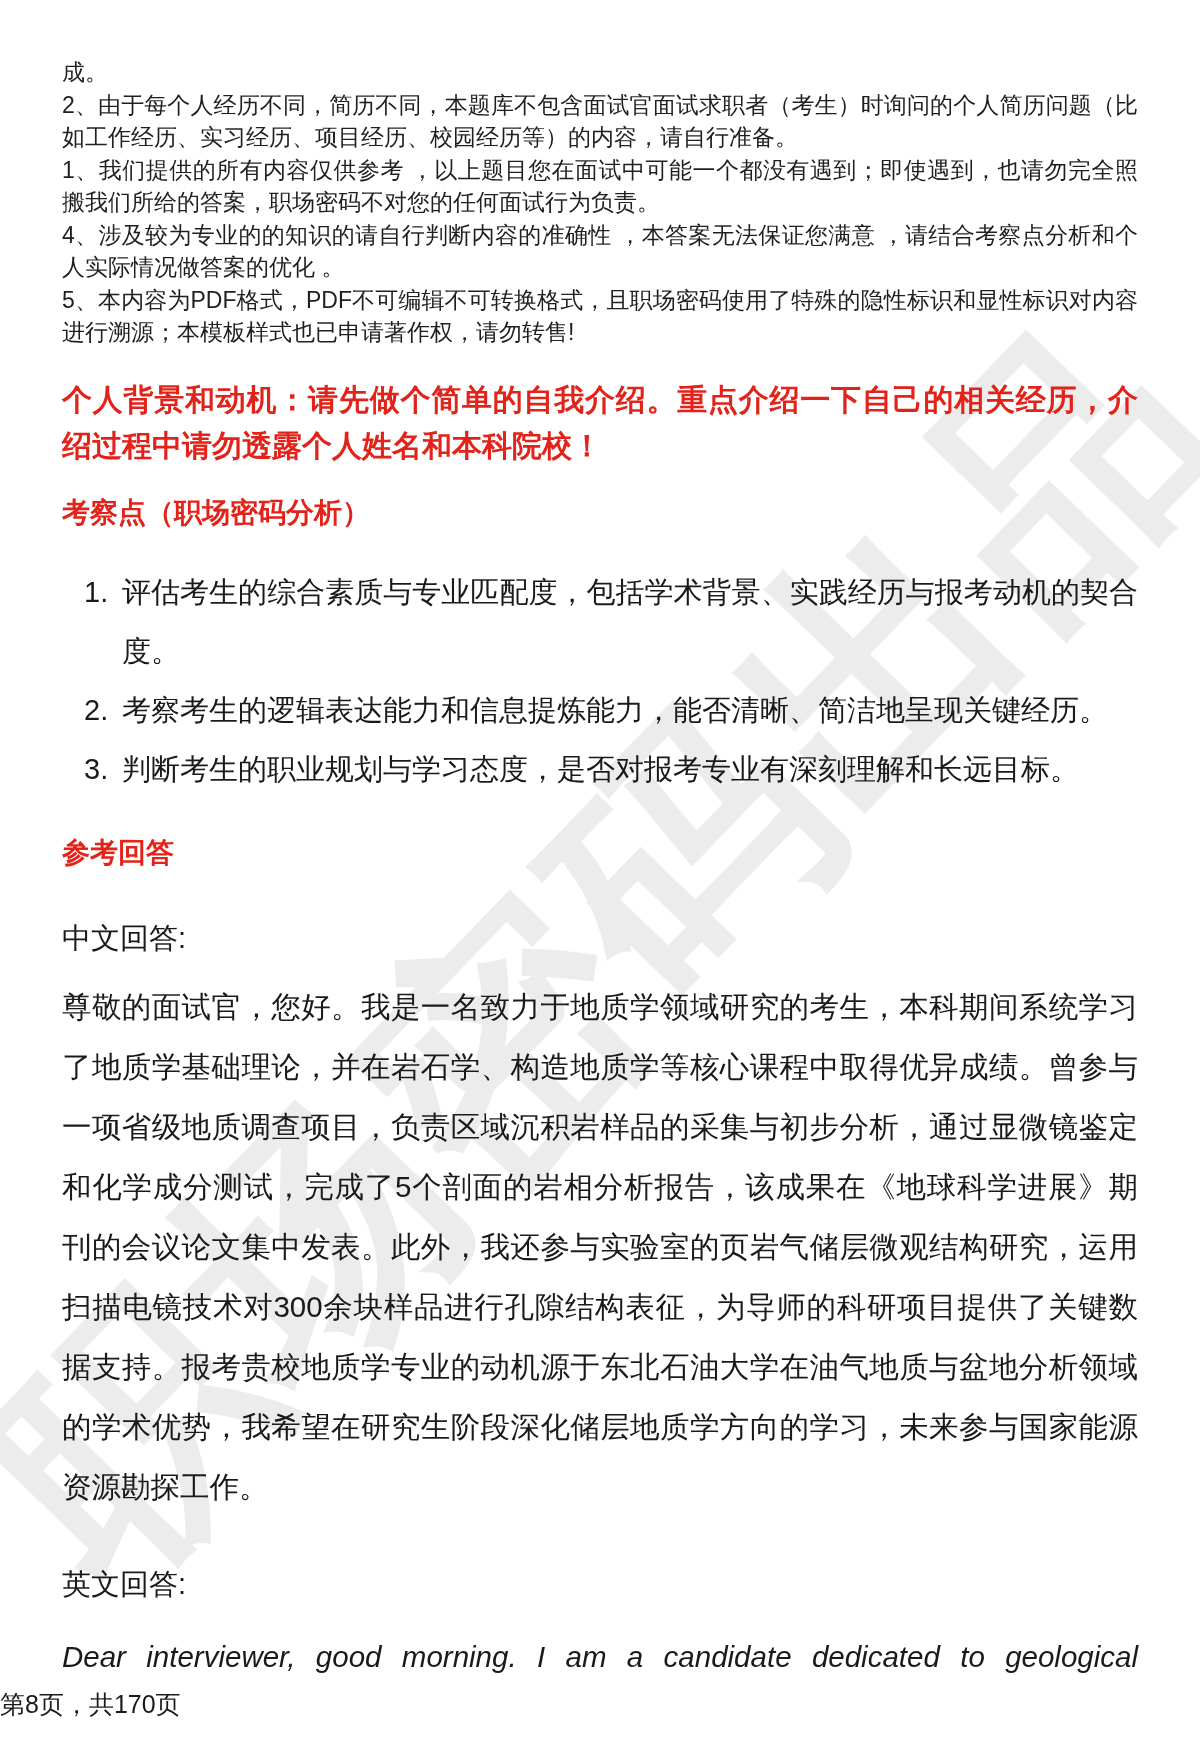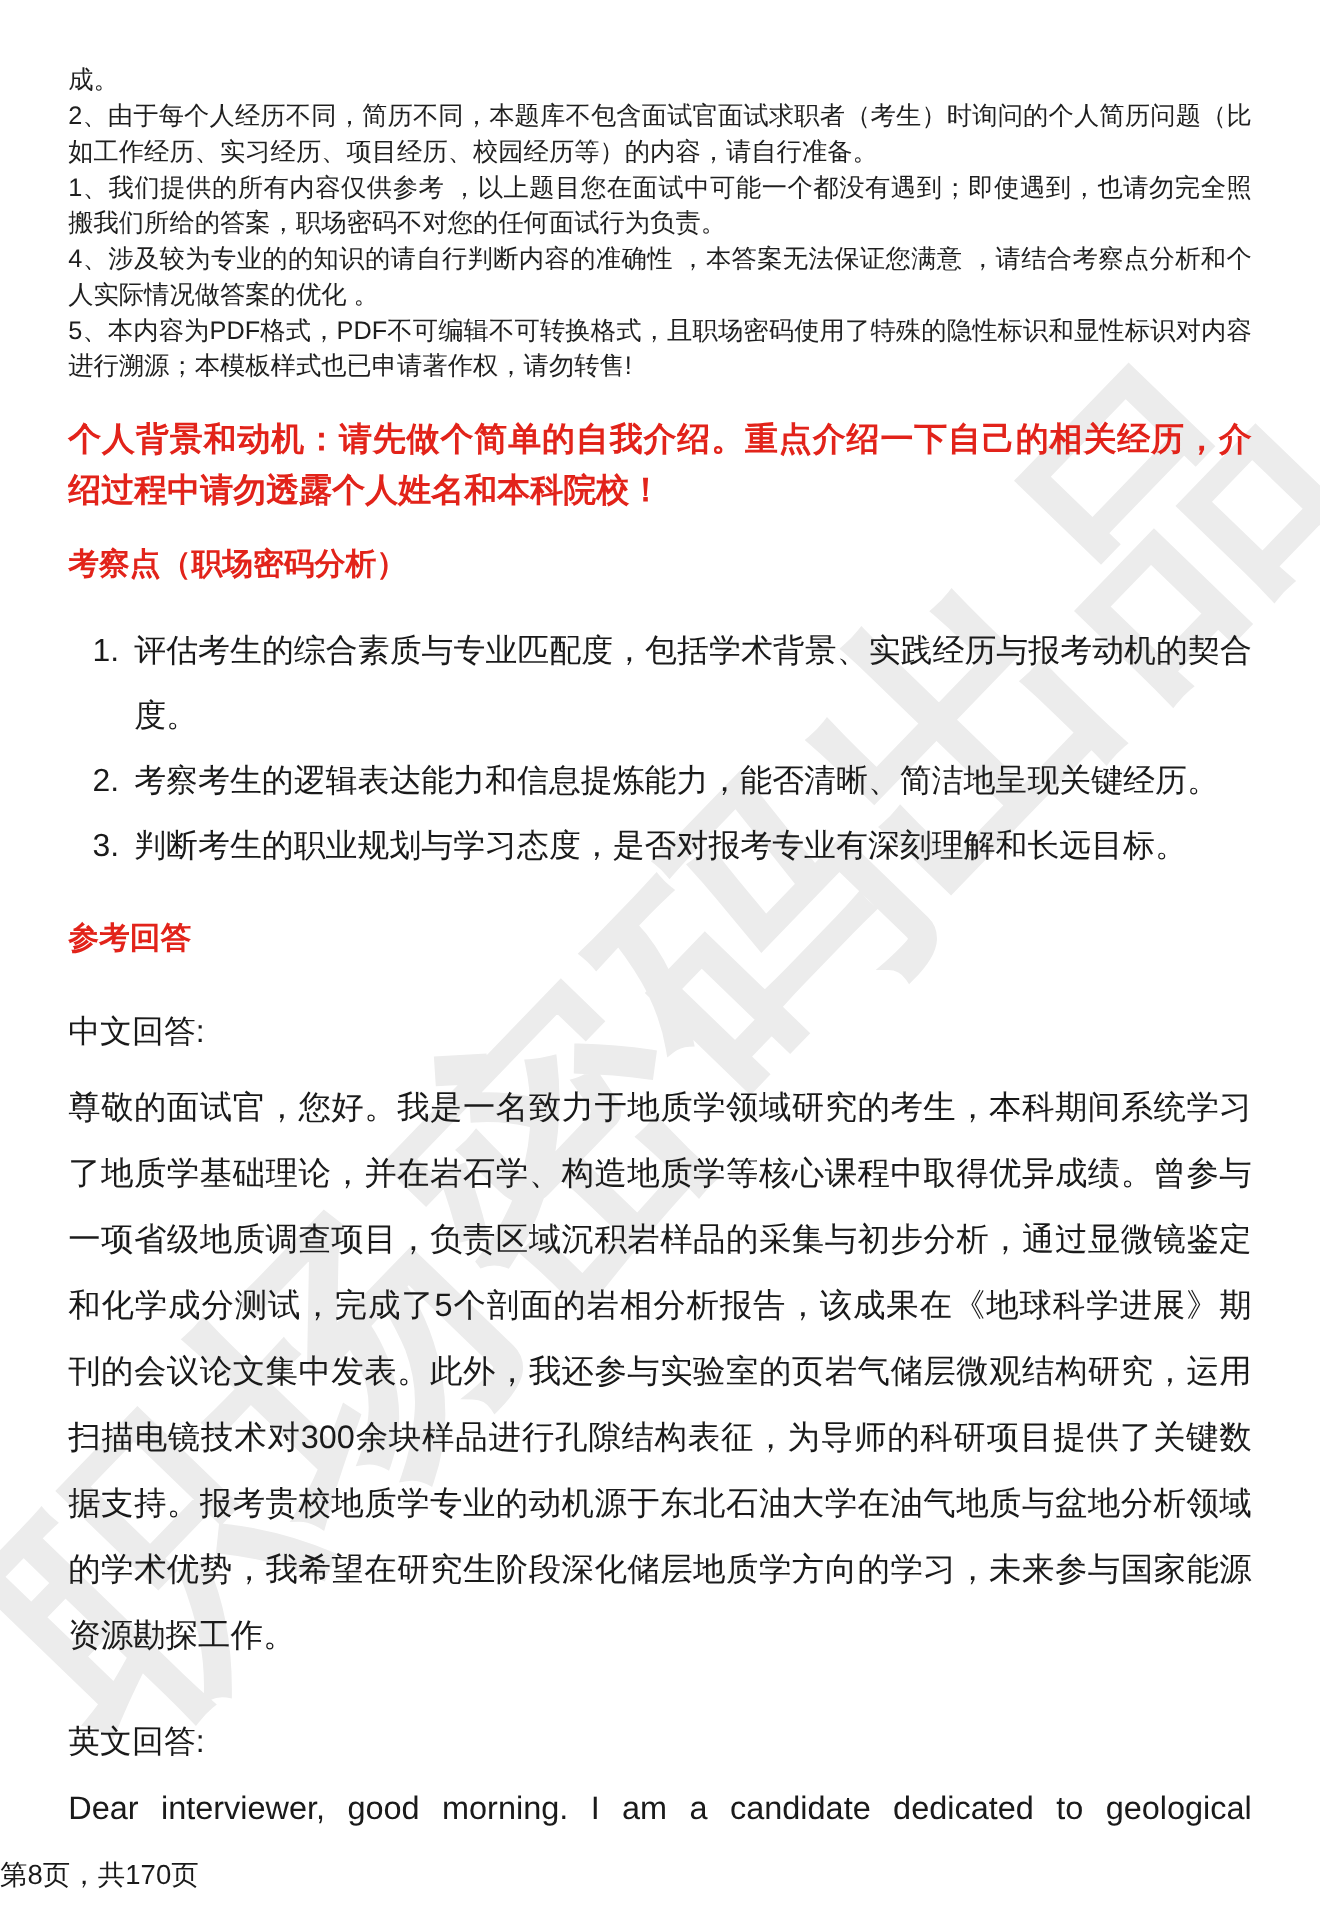--- a/index.html
+++ b/index.html
@@ -87,24 +87,25 @@
     color: #1a1a1a;
   }
   .para {
     margin: 22px 0 0 0;
     font-size: 29.5px;
     line-height: 60px;
     text-align: justify;
     color: #1a1a1a;
   }
   .para.en {
-    margin-top: 24px;
+    margin-top: 36px;
     text-align: justify;
     text-align-last: justify;
     line-height: 40px;
+    font-style: italic;
   }
   .spacer-answer { margin-top: 36px; }
   .page-footer {
     position: absolute;
     left: 0;
     right: 0;
     top: 1688px;
     text-align: left;
     font-size: 25px;
     color: #1a1a1a;

